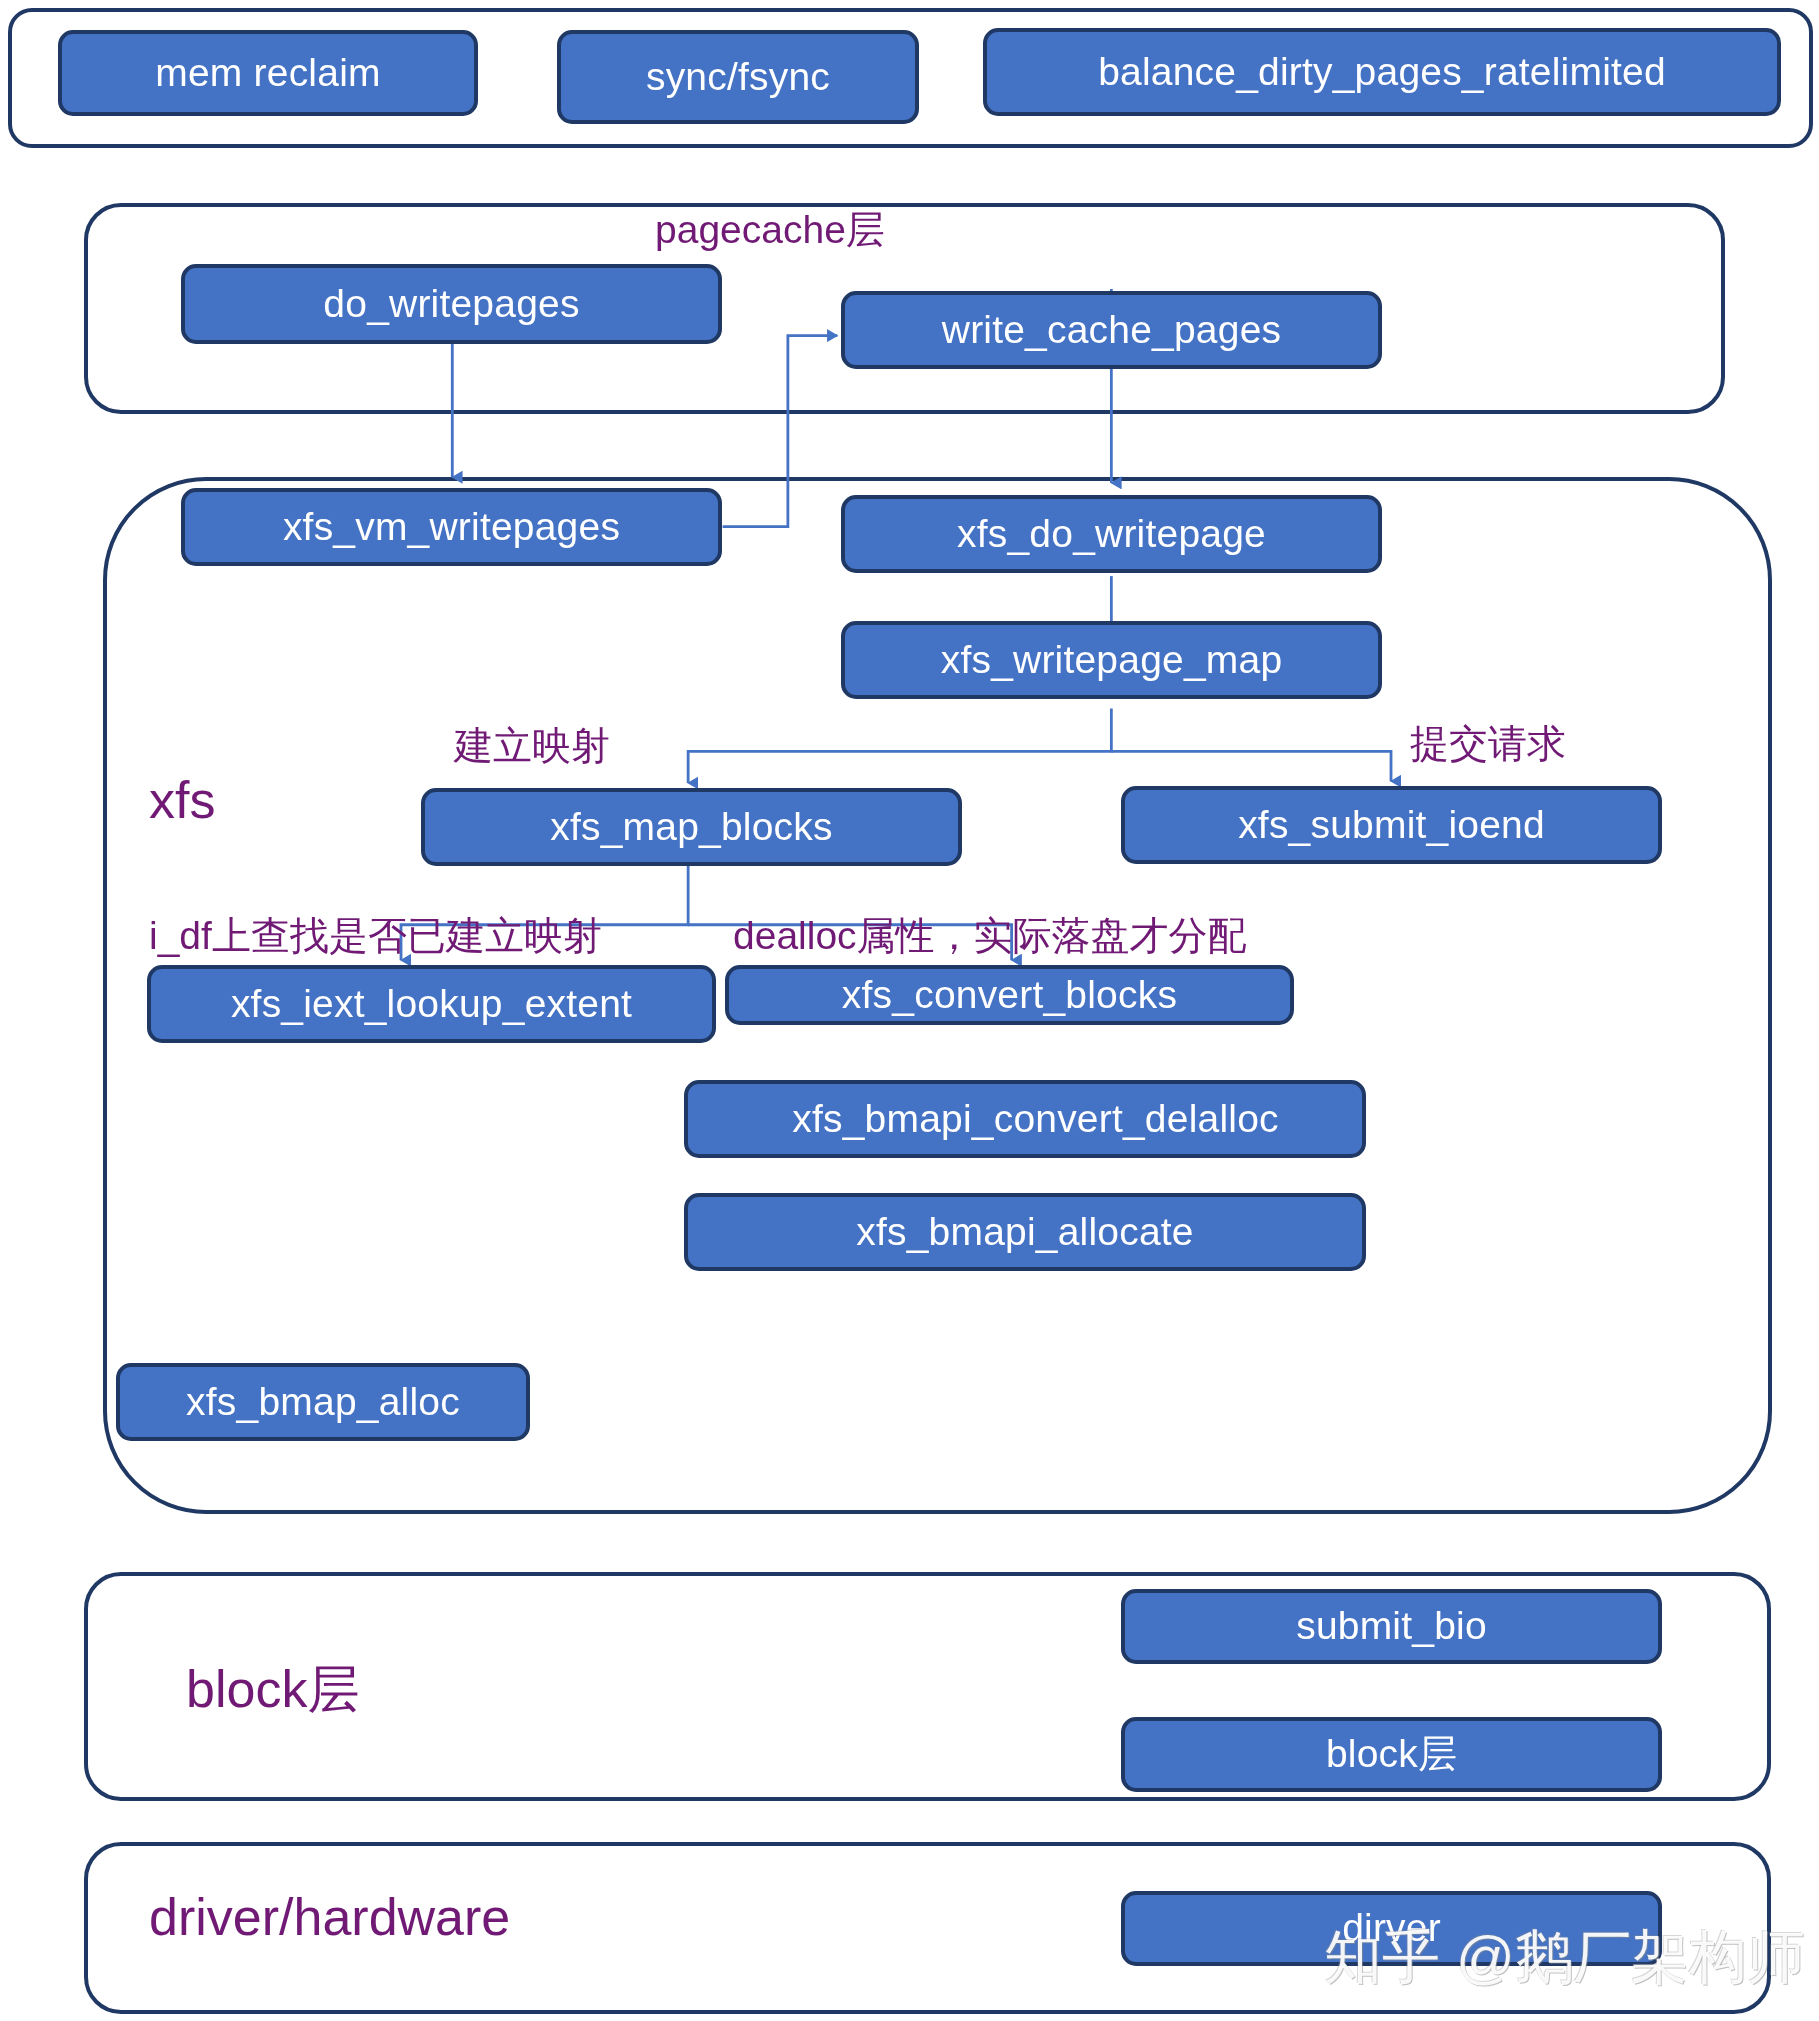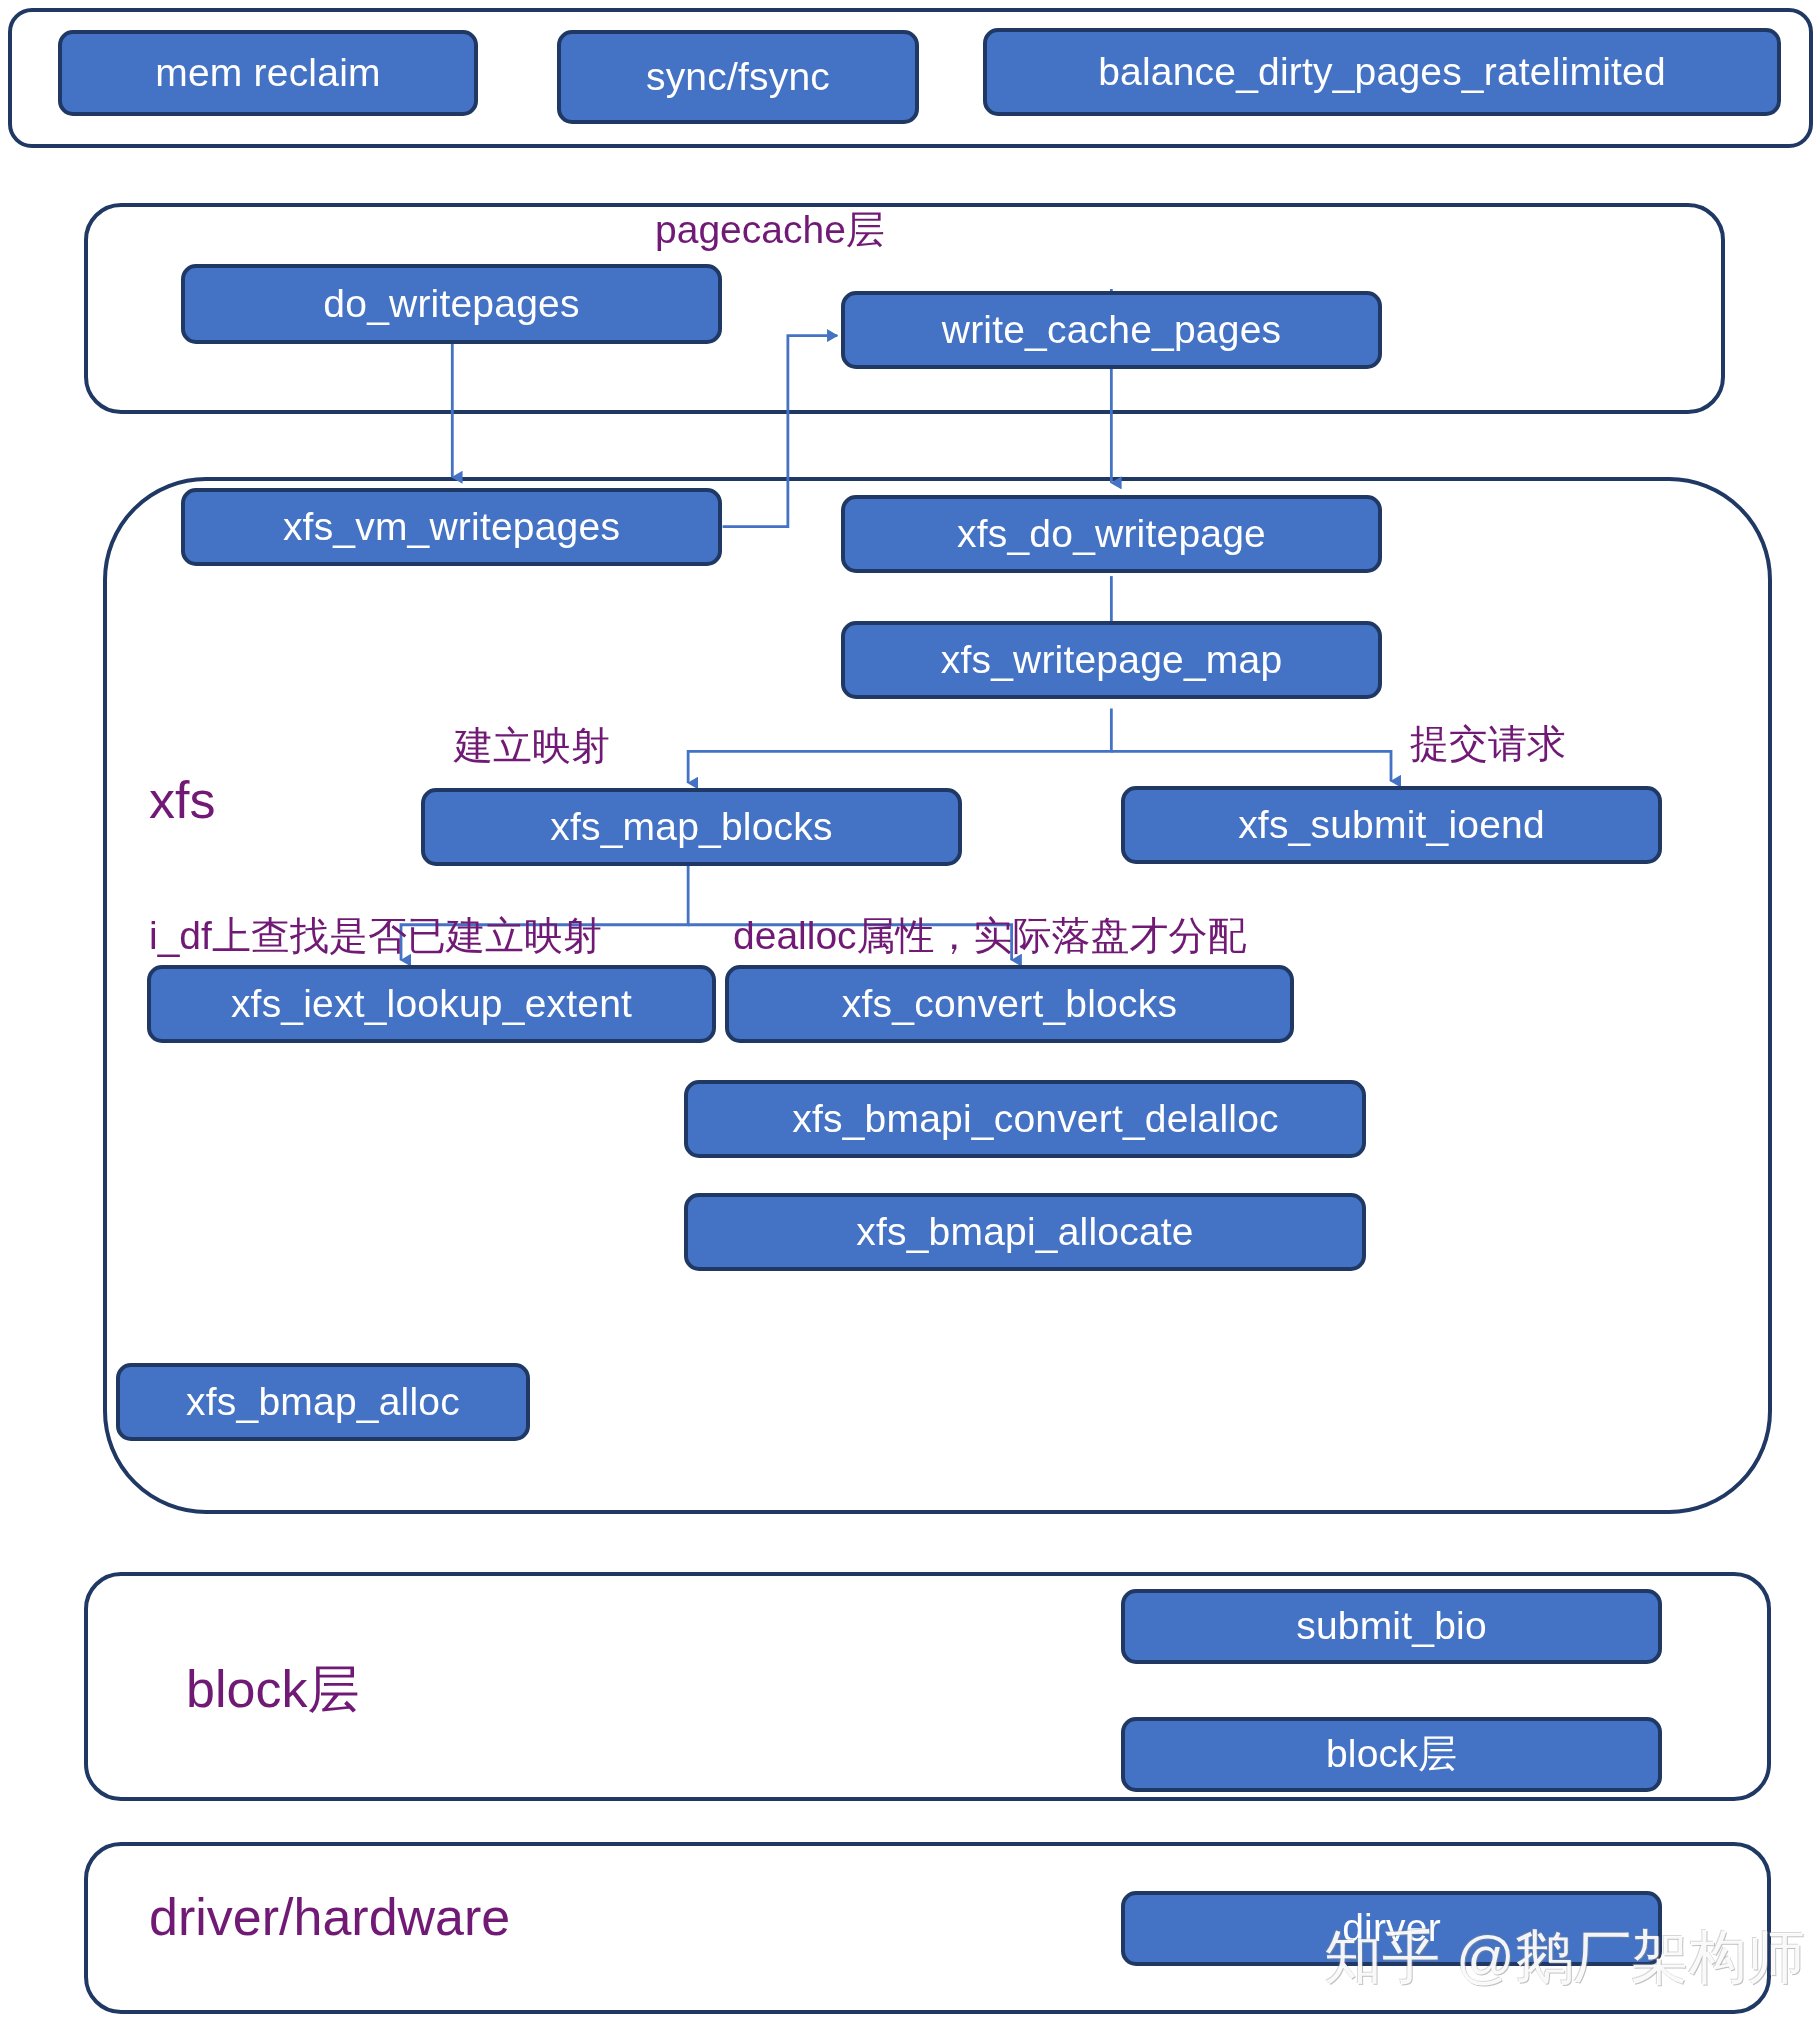--- a/index.html
+++ b/index.html
@@ -134,21 +134,21 @@
   <div class="caption" style="left:454px; top:725px;">建立映射</div>
   <div class="caption" style="left:1410px; top:723px;">提交请求</div>
 
   <div class="node" style="left:421px; top:788px; width:541px; height:78px;">xfs_map_blocks</div>
   <div class="node" style="left:1121px; top:786px; width:541px; height:78px;">xfs_submit_ioend</div>
 
   <div class="caption" style="left:149px; top:915px;">i_df上查找是否已建立映射</div>
   <div class="caption" style="left:733px; top:915px;">dealloc属性，实际落盘才分配</div>
 
   <div class="node" style="left:119px; top:965px; width:569px; height:78px;margin-left:28px;">xfs_iext_lookup_extent</div>
-  <div class="node" style="left:725px; top:965px; width:569px; height:78px;">xfs_convert_blocks</div>
+  <div class="node" style="left:725px; top:965px; width:569px; height:60px;">xfs_convert_blocks</div>
   <div class="node" style="left:684px; top:1080px; width:682px; height:78px;padding-left:21px;">xfs_bmapi_convert_delalloc</div>
   <div class="node" style="left:684px; top:1193px; width:682px; height:78px;">xfs_bmapi_allocate</div>
   <div class="node" style="left:116px; top:1363px; width:414px; height:78px;">xfs_bmap_alloc</div>
 
   <div class="panel" style="left:84px; top:1572px; width:1687px; height:229px; border-radius:37px;">
   </div>
   <div class="caption big" style="left:186px; top:1661px;">block层</div>
   <div class="node" style="left:1121px; top:1589px; width:541px; height:75px;">submit_bio</div>
   <div class="node" style="left:1121px; top:1717px; width:541px; height:75px;">block层</div>
 

